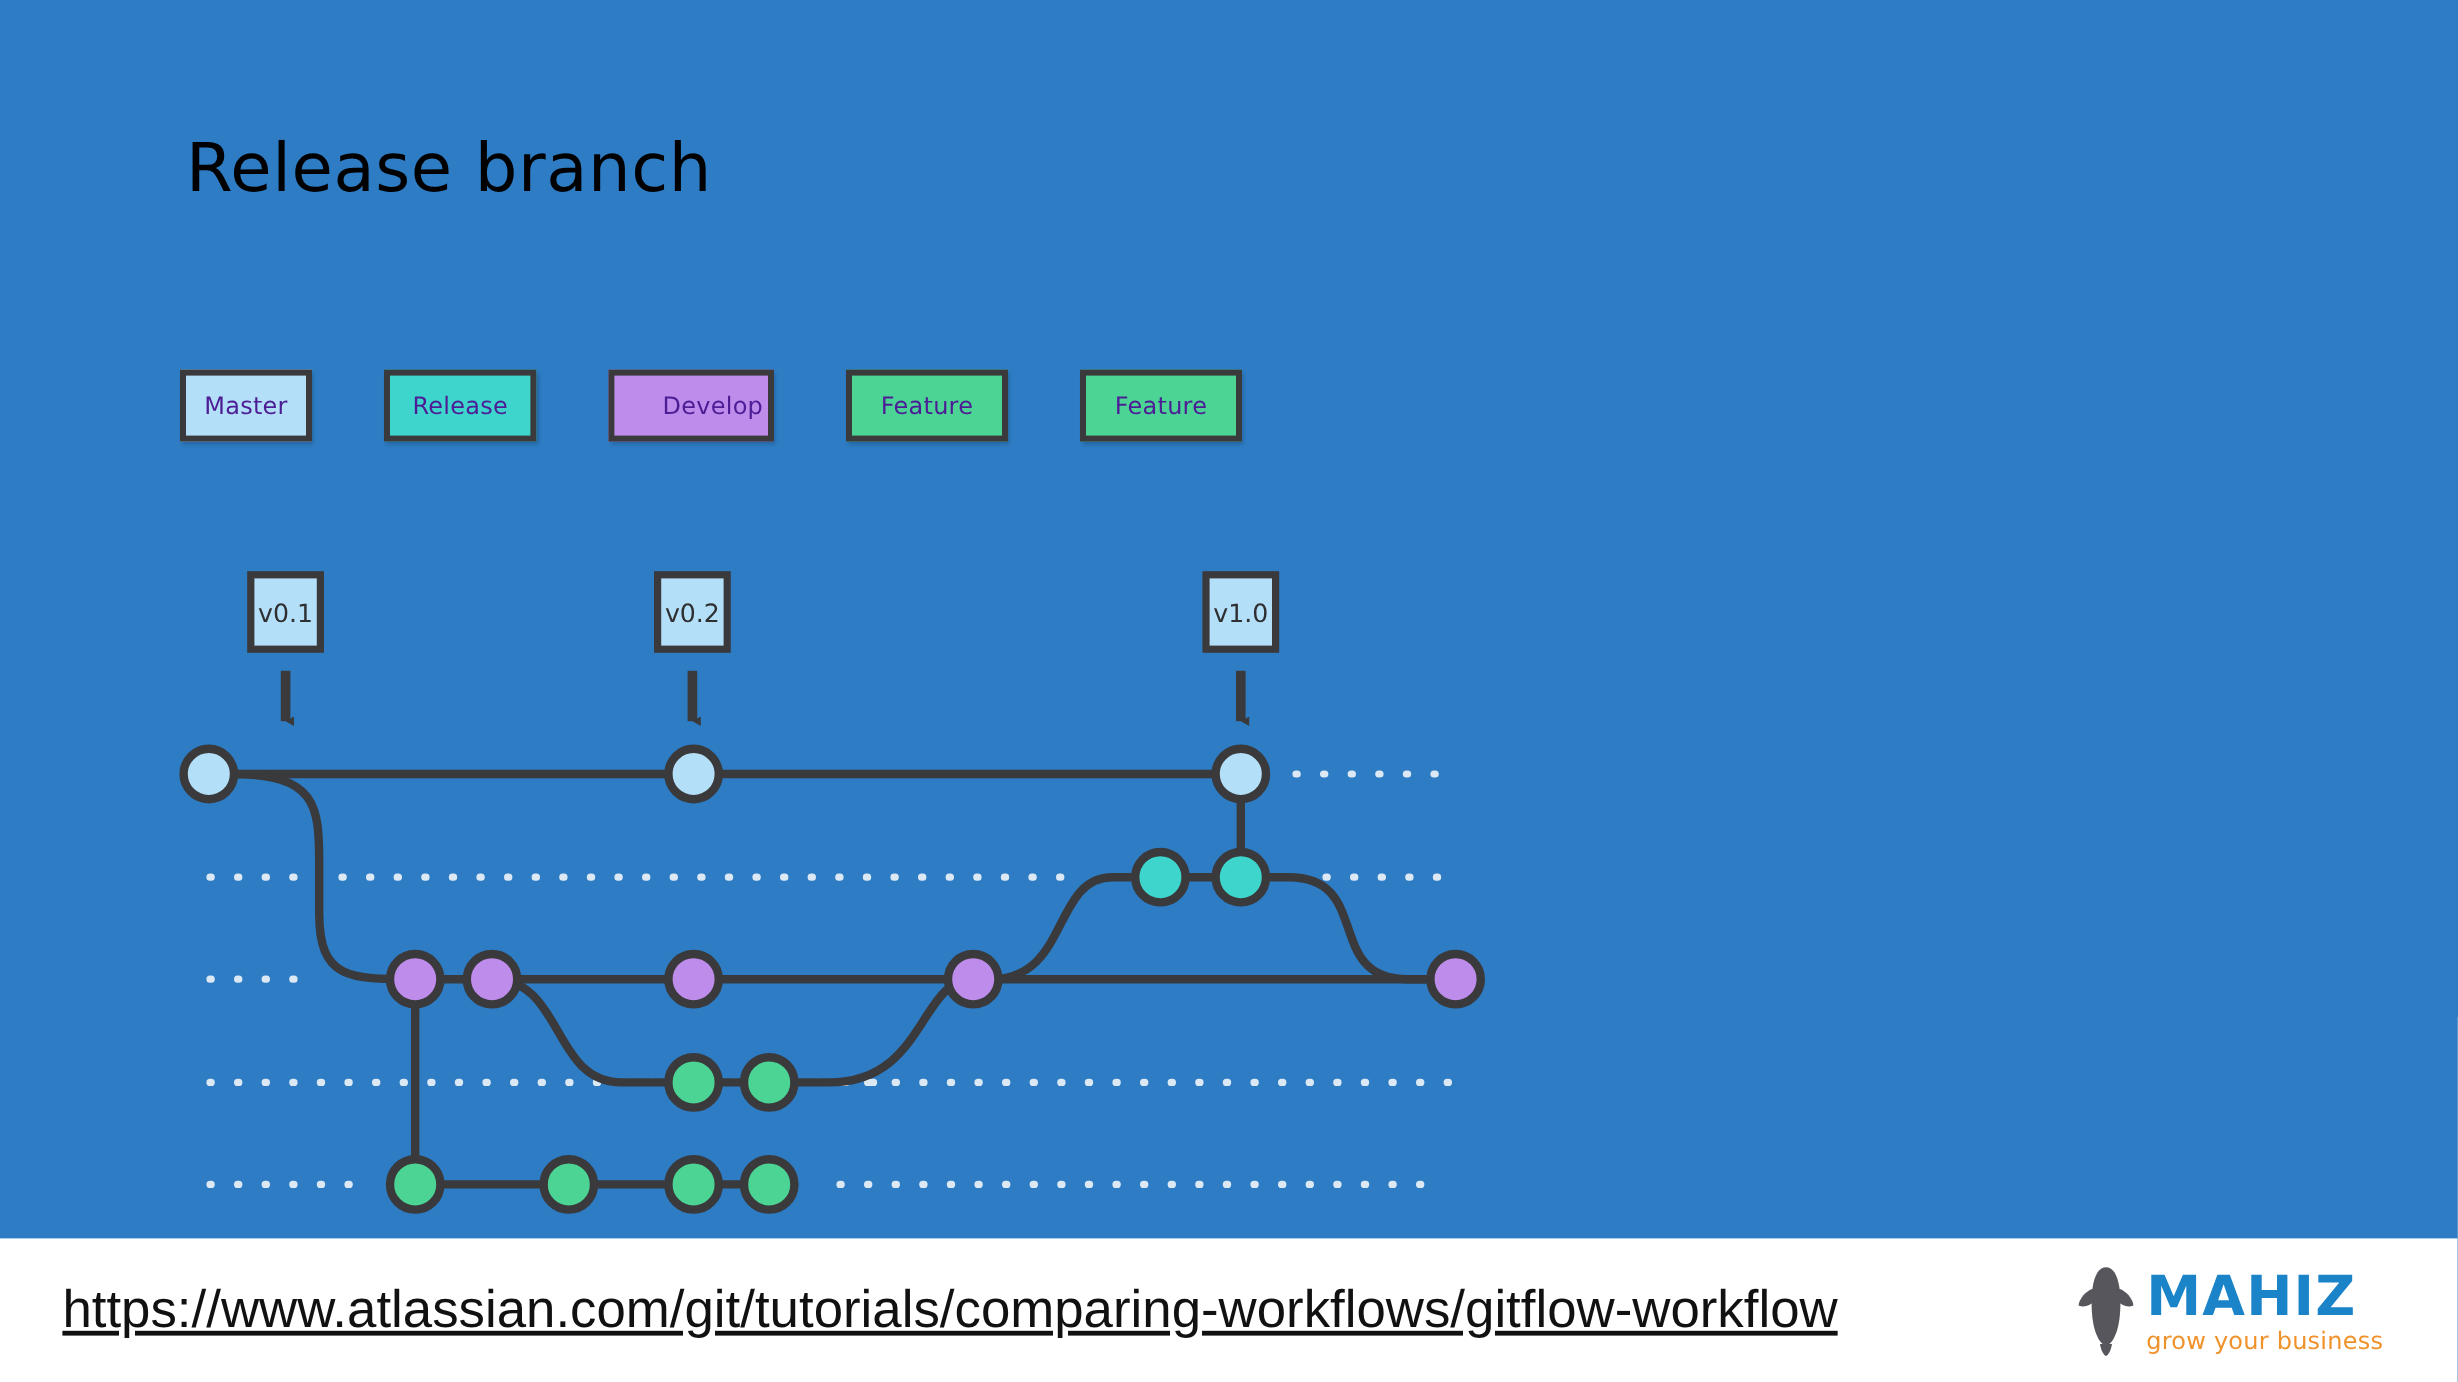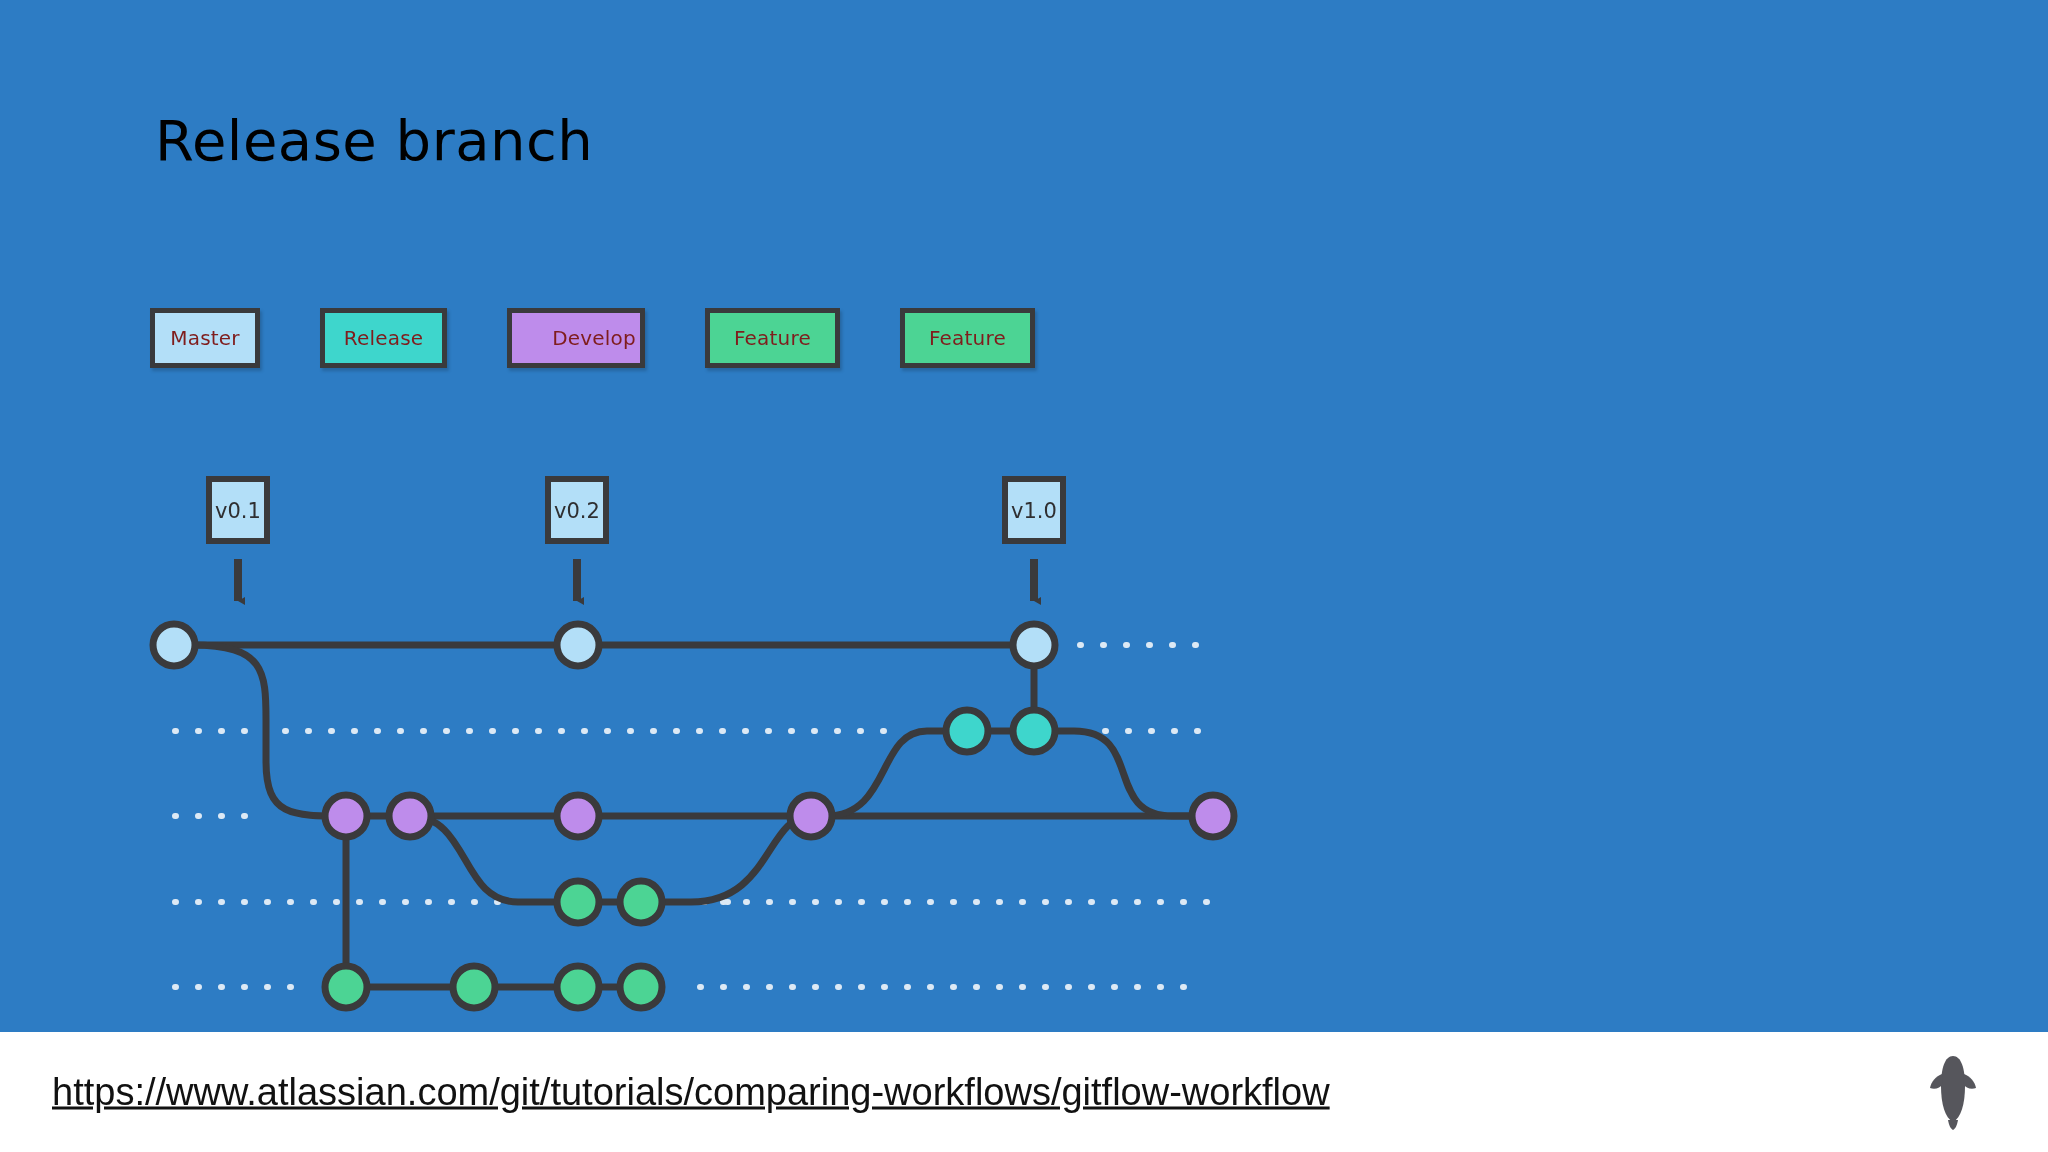--- a/index.html
+++ b/index.html
@@ -51,21 +51,21 @@
     border: 5px solid #3A3A3C;
     box-sizing: border-box;
     display: flex;
     align-items: center;
     justify-content: center;
     margin-right: 60px;
     box-shadow: 2px 3px 3px rgba(0,0,0,0.18);
   }
   .legend-label {
     font-size: 20px;
-    color: #7f1d1d;
+    color: #4c1d95;
     font-family: "DejaVu Sans", sans-serif;
     letter-spacing: 0.2px;
     white-space: nowrap;
   }
   
   .graph {
     position: absolute;
     left: 0;
     top: 0;
     width: 2048px;
@@ -85,21 +85,21 @@
     height: 120px;
     background: #ffffff;
     display: flex;
     align-items: center;
   }
   .footer-url {
     position: absolute;
     left: 52px;
     top: 50%;
     transform: translateY(-50%);
-    font-size: 38px;
+    font-size: 44px;
     color: #111111;
     font-family: "Liberation Sans", sans-serif;
     white-space: nowrap;
   }
   .logo {
     position: absolute;
     right: 62px;
     top: 50%;
     transform: translateY(-50%);
     display: flex;
@@ -229,16 +229,20 @@
 
   <div class="footer">
     <a class="footer-url" href="#">https://www.atlassian.com/git/tutorials/comparing-workflows/gitflow-workflow</a>
     <div class="logo">
       <svg class="logo-mark" viewBox="0 0 46 76" xmlns="http://www.w3.org/2000/svg">
         <path d="M23 2 C31 2 35 14 35 32 C35 50 31 64 23 68 C15 64 11 50 11 32 C11 14 15 2 23 2 Z" fill="#56565C"></path>
         <path d="M12 20 C6 22 1 28 0 34 C5 36 10 34 13 30 Z" fill="#56565C"></path>
         <path d="M34 20 C40 22 45 28 46 34 C41 36 36 34 33 30 Z" fill="#56565C"></path>
         <path d="M18 66 C19 72 21 75 23 76 C25 75 27 72 28 66 Z" fill="#56565C"></path>
       </svg>
+      <div class="logo-text">
+        <div class="logo-name">MAHIZ</div>
+        <div class="logo-tagline">grow your business</div>
+      </div>
     </div>
   </div>
 
 </div>
 
 </body></html>

